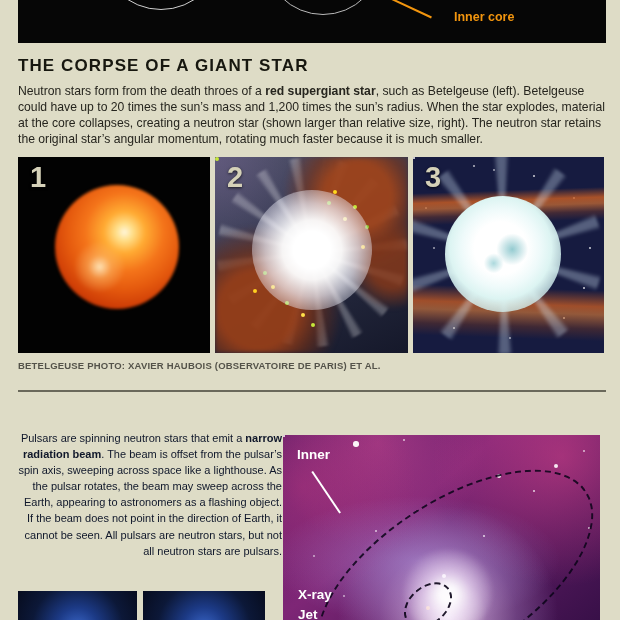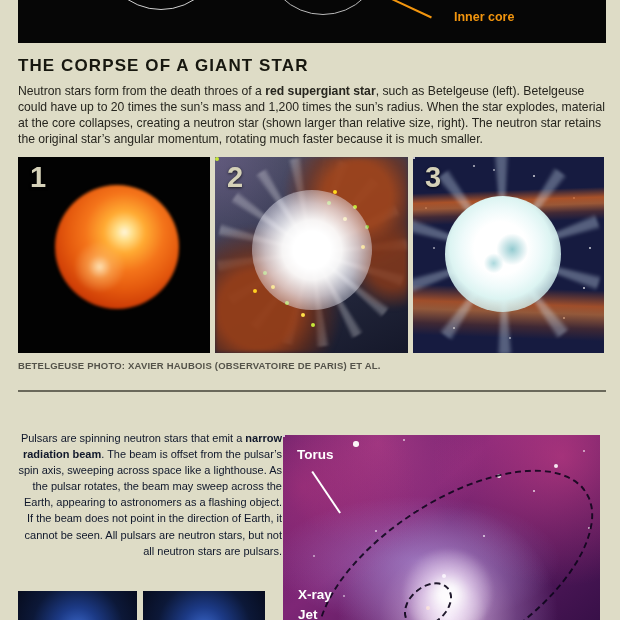--- a/index.html
+++ b/index.html
@@ -131,21 +131,21 @@
   <div class="divider"></div>
 
   <div class="p2"><span>Pulsars are spinning neutron stars that emit a </span><strong>narrow radiation beam</strong><span>. The beam is offset from the pulsar’s spin axis, sweeping across space like a lighthouse. As the pulsar rotates, the beam may sweep across the Earth, appearing to astronomers as a flashing object. If the beam does not point in the direction of Earth, it cannot be seen. All pulsars are neutron stars, but not all neutron stars are pulsars.</span></div>
 
   <div class="crab">
     <div class="crab-stars"></div>
     <div class="glow"></div>
     <div class="ellipse-big"></div>
     <div class="ellipse-small"></div>
     <div class="torus-line"></div>
-    <div class="torus-label">Torus</div>
+    <div class="torus-label">Inner</div>
     <div class="jet-label">
       <div>X-ray</div>
       <div>Jet</div>
     </div>
   </div>
 
   <div class="obs obs1"></div>
   <div class="obs obs2"></div>
 
 </div>

